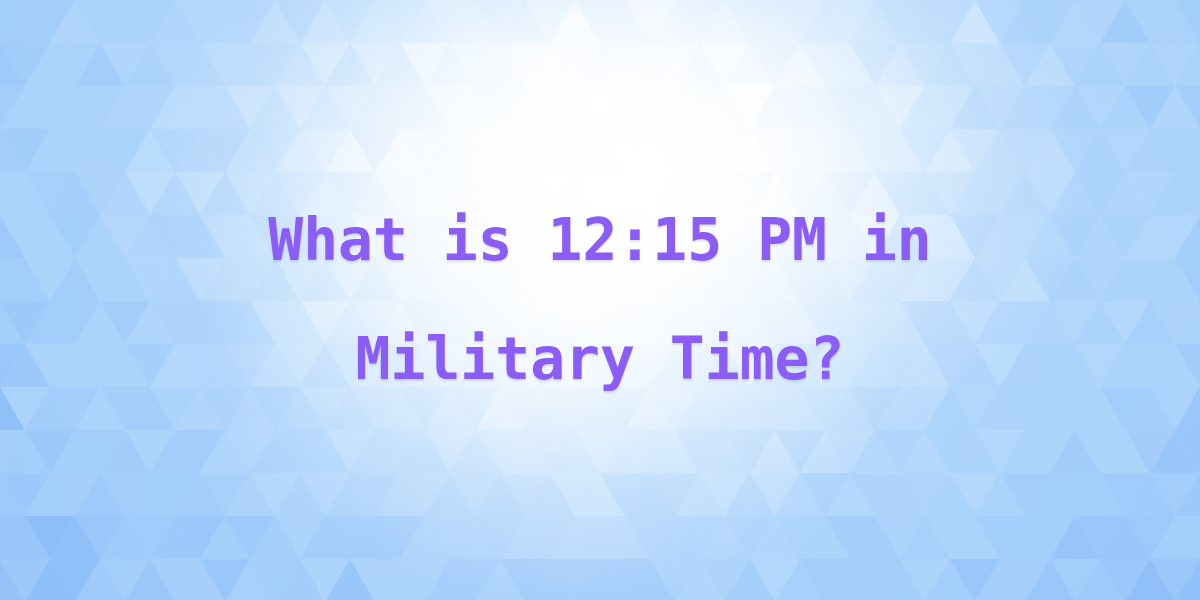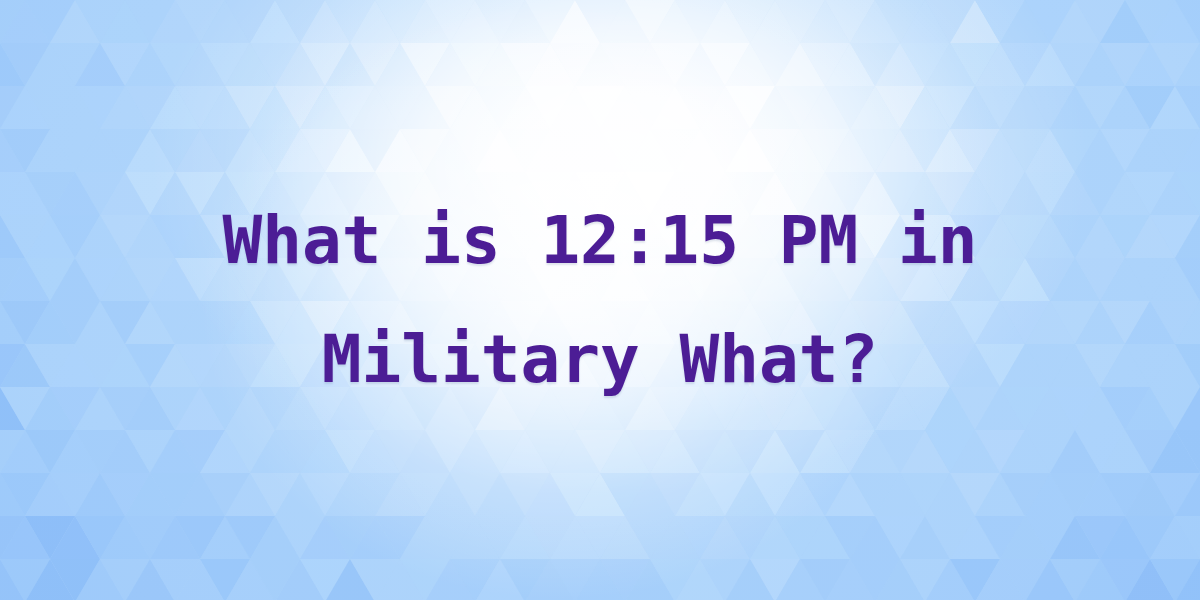--- a/index.html
+++ b/index.html
@@ -65,22 +65,22 @@
     position: absolute;
     inset: 0;
     display: flex;
     flex-direction: column;
     align-items: center;
     justify-content: center;
     gap: 0;
     z-index: 5;
   }
   .hl-line {
-    color: #4c1d95;
-    font-size: 66px;
+    color: #8b5cf6;
+    font-size: 58px;
     font-weight: 700;
     line-height: 119px;
     letter-spacing: 0;
     white-space: pre;
     text-shadow: 0 2px 2px rgba(60,90,130,0.16);
   }
 </style>
 </head>
 <body>
 
@@ -954,16 +954,16 @@
       <polygon points="1225,688 1275,688 1250,645" fill="#98c5f9" fill-opacity="0.926"></polygon>
       <polygon points="1250,645 1275,688 1300,645" fill="#8dbdf8" fill-opacity="0.954"></polygon>
     </svg>
 
   <div id="bg-glow"></div>
   <div id="bg-glow-2"></div>
   <div id="bg-vignette"></div>
 
   <div id="headline">
     <div class="hl-line">What is 12:15 PM in</div>
-    <div class="hl-line">Military What?</div>
+    <div class="hl-line">Military Time?</div>
   </div>
 
 </div>
 
 </body></html>

